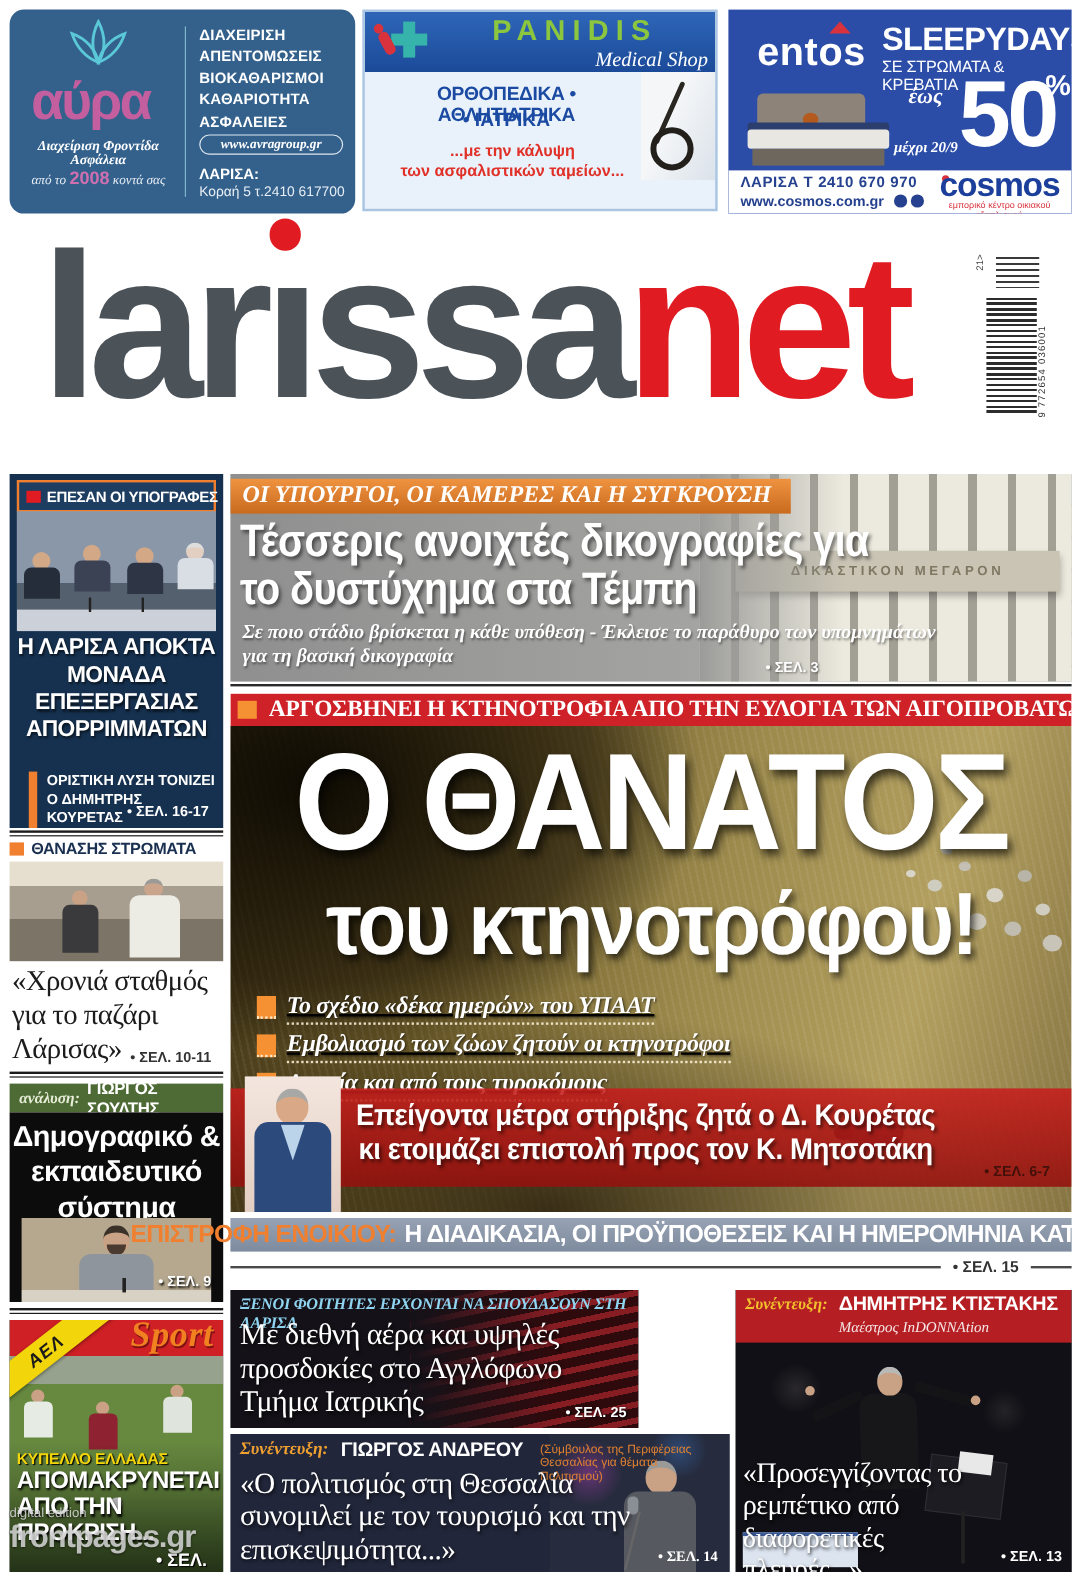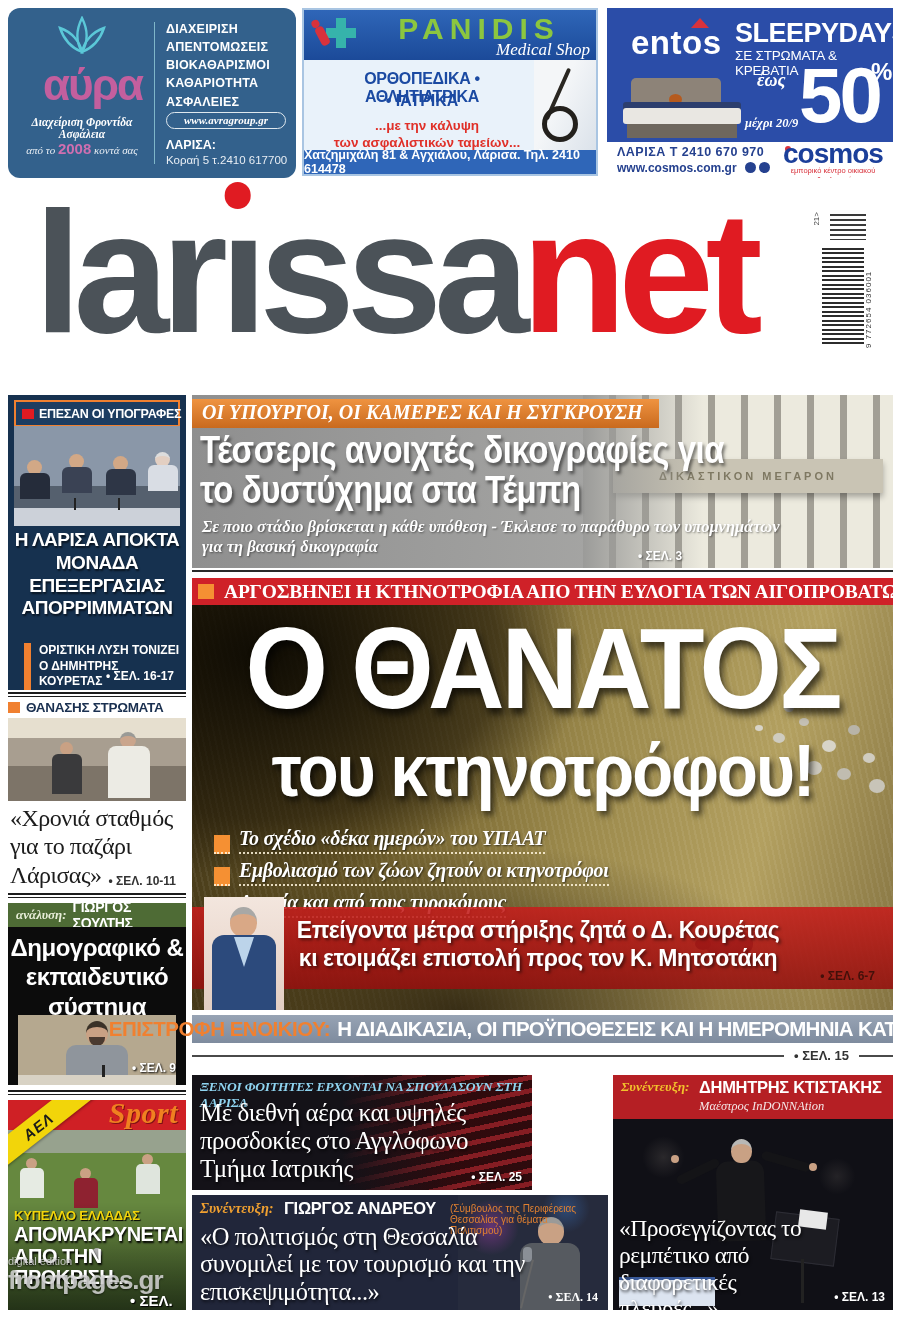--- a/index.html
+++ b/index.html
@@ -5,39 +5,39 @@
   html,body{margin:0;padding:0;background:#fff;}
   .page{position:relative;width:900px;height:1319px;background:#fff;overflow:hidden;
         font-family:"Liberation Sans",sans-serif;}
   .abs{position:absolute;}
   .pg{font-weight:bold;font-size:12px;}
 
   
   .ad-avra{left:8px;top:8px;width:288px;height:170px;background:#33618c;border-radius:12px;overflow:hidden;}
   .avra-divider{left:146px;top:14px;width:1px;height:142px;background:#7fb6c9;}
   .avra-lotus{left:28px;top:8px;}
-  .avra-logo{left:18px;top:52px;width:116px;text-align:right;color:#c35f9e;font-weight:bold;font-size:44px;letter-spacing:-2px;}
+  .avra-logo{left:18px;top:52px;width:116px;text-align:left;color:#c35f9e;font-weight:bold;font-size:44px;letter-spacing:-2px;}
   .avra-tagline{left:4px;top:108px;width:140px;text-align:center;color:#fff;font:italic bold 11.5px "Liberation Serif",serif;}
   .avra-since{left:4px;top:132px;width:140px;text-align:center;color:#e8eef4;font:italic 11px "Liberation Serif",serif;}
   .avra-year{color:#d06fb0;font:bold 15px "Liberation Sans",sans-serif;font-style:normal;}
   .avra-services{left:158px;top:12px;width:124px;color:#fff;font-weight:bold;font-size:12.5px;line-height:1.45;white-space:pre-line;letter-spacing:0.2px;}
   .avra-site{left:158px;top:104px;width:118px;border:1.5px solid #dfe8ee;border-radius:10px;padding:1px 0 2px 0;
              text-align:center;color:#fff;font:italic bold 11px "Liberation Serif",serif;}
   .avra-city{left:158px;top:130px;color:#fff;font-weight:bold;font-size:12.5px;}
   .avra-addr{left:158px;top:146px;color:#e8eef4;font-size:11.5px;}
 
   .ad-panidis{left:302px;top:8px;width:296px;height:168px;background:#e9f2fa;border:2px solid #a9c5e2;box-sizing:border-box;overflow:hidden;}
   .pan-top{left:0;top:0;right:0;height:50px;background:linear-gradient(#2f66b8,#1b4a99);}
   .pan-cross{left:22px;top:8px;width:30px;height:30px;}
   .pan-cross i{position:absolute;background:#36b3ab;}
   .pan-cross .c1{left:10px;top:0;width:10px;height:30px;}
   .pan-cross .c2{left:0;top:10px;width:30px;height:10px;}
   .pan-runner{left:14px;top:16px;width:9px;height:20px;background:#d8323c;border-radius:4px;transform:rotate(-28deg);}
   .pan-runner::after{content:"";position:absolute;left:0;top:-8px;width:8px;height:8px;border-radius:50%;background:#d8323c;}
-  .pan-brand{left:62px;top:2px;width:226px;text-align:center;color:#8cc63f;font-weight:bold;font-size:30px;letter-spacing:6px;}
+  .pan-brand{left:62px;top:2px;width:226px;text-align:center;color:#8cc63f;font-weight:bold;font-size:24px;letter-spacing:6px;}
   .pan-brand-sub{left:90px;top:30px;width:196px;text-align:right;color:#fff;font:italic 17px "Liberation Serif",serif;}
   .pan-line1{left:8px;top:60px;width:220px;text-align:center;color:#1b4aa2;font-weight:bold;font-size:16px;letter-spacing:-0.3px;}
   .pan-line2{left:8px;top:82px;width:220px;text-align:center;color:#1b4aa2;font-weight:bold;font-size:16px;}
   .pan-note{left:8px;top:108px;width:230px;text-align:center;color:#e03028;font-weight:bold;font-size:13.5px;line-height:1.25;white-space:pre-line;}
   .pan-doc{right:0;top:50px;width:62px;bottom:24px;background:linear-gradient(115deg,#f4f6f8 40%,#dbe2ea);}
   .pan-steth{right:18px;bottom:8px;width:26px;height:26px;border:5px solid #23201c;border-radius:50%;}
   .pan-tube{right:36px;top:6px;width:4px;height:56px;background:#2a2722;transform:rotate(24deg);border-radius:2px;}
   .pan-footer{left:0;right:0;bottom:0;height:24px;background:#2f66b8;color:#fff;font-weight:bold;font-size:12.5px;
               display:flex;align-items:center;justify-content:center;}
 
@@ -192,21 +192,21 @@
   .sheep-dark{position:absolute;right:140px;bottom:52px;width:48px;height:30px;border-radius:50% 50% 45% 45%;
      background:radial-gradient(#4a443a,#2e281f);}
   .sheep-dark::before{content:"";position:absolute;left:-10px;top:10px;width:16px;height:12px;border-radius:50%;background:#262018;}
   .main-h1{left:0;top:4px;width:100%;text-align:center;color:#fff;font-weight:bold;font-size:106px;line-height:1.05;
            letter-spacing:-3px;transform:scaleY(1.08);transform-origin:top center;
            text-shadow:3px 5px 7px rgba(0,0,0,.65);}
   .main-h2{left:0;top:128px;width:100%;text-align:center;color:#fff;font-weight:bold;font-size:67px;line-height:1;
            letter-spacing:-2px;transform:scaleY(1.1);transform-origin:top center;
            text-shadow:3px 4px 6px rgba(0,0,0,.65);}
   .main-bullets{left:22px;top:222px;}
-  .mb-row{display:flex;align-items:flex-end;margin-bottom:5px;}
+  .mb-row{display:flex;align-items:flex-start;margin-bottom:5px;text-decoration:underline;}
   .mb-row .sq{width:16px;height:15px;background:#f59033;margin:3px 9px 0 0;flex:none;}
   .mb-row span{color:#fff;font:italic bold 20px "Liberation Serif",serif;letter-spacing:-0.3px;
                border-bottom:2px dotted rgba(255,244,220,.85);padding-bottom:2px;text-shadow:1px 1px 2px rgba(0,0,0,.6);}
   .kouretas-banner{left:0;right:0;top:302px;height:82px;
      background:linear-gradient(180deg,rgba(198,30,28,.88),rgba(148,16,14,.88));}
   .kb-text{position:absolute;left:96px;top:8px;width:500px;text-align:center;color:#fff;font-weight:bold;font-size:23px;
            line-height:1.15;letter-spacing:-0.4px;transform:scaleY(1.08);transform-origin:top center;
            text-shadow:2px 2px 3px rgba(0,0,0,.55);}
   .kouretas-photo{left:12px;top:292px;width:80px;height:114px;background:linear-gradient(180deg,#f3e6de,#e3cec2);z-index:2;overflow:hidden;}
   .kp-head{position:absolute;left:26px;top:10px;width:27px;height:30px;border-radius:50% 50% 46% 46%;background:#d9a886;
@@ -314,21 +314,20 @@
       <div class="abs pan-brand-sub">Medical Shop</div>
     </div>
     <div class="abs pan-line1">ΟΡΘΟΠΕΔΙΚΑ • ΑΘΛΗΤΙΑΤΡΙΚΑ</div>
     <div class="abs pan-line2">• ΙΑΤΡΙΚΑ</div>
     <div class="abs pan-note">...με την κάλυψη
 των ασφαλιστικών ταμείων...</div>
     <div class="abs pan-doc">
       <div class="abs pan-tube"></div>
       <div class="abs pan-steth"></div>
     </div>
-    <div class="abs pan-footer">Χατζημιχάλη 81 &amp; Αγχιάλου, Λάρισα. Τηλ. 2410 614478</div>
   </div>
 
   <div class="abs ad-entos">
     <div class="abs en-brand">entos</div>
     <div class="abs en-roof"></div>
     <div class="abs en-title">SLEEPYDAYS</div>
     <div class="abs en-sub">ΣΕ ΣΤΡΩΜΑΤΑ &amp; ΚΡΕΒΑΤΙΑ</div>
     <div class="abs en-bed">
       <div class="abs en-headboard"></div>
       <div class="abs en-ball"></div>

